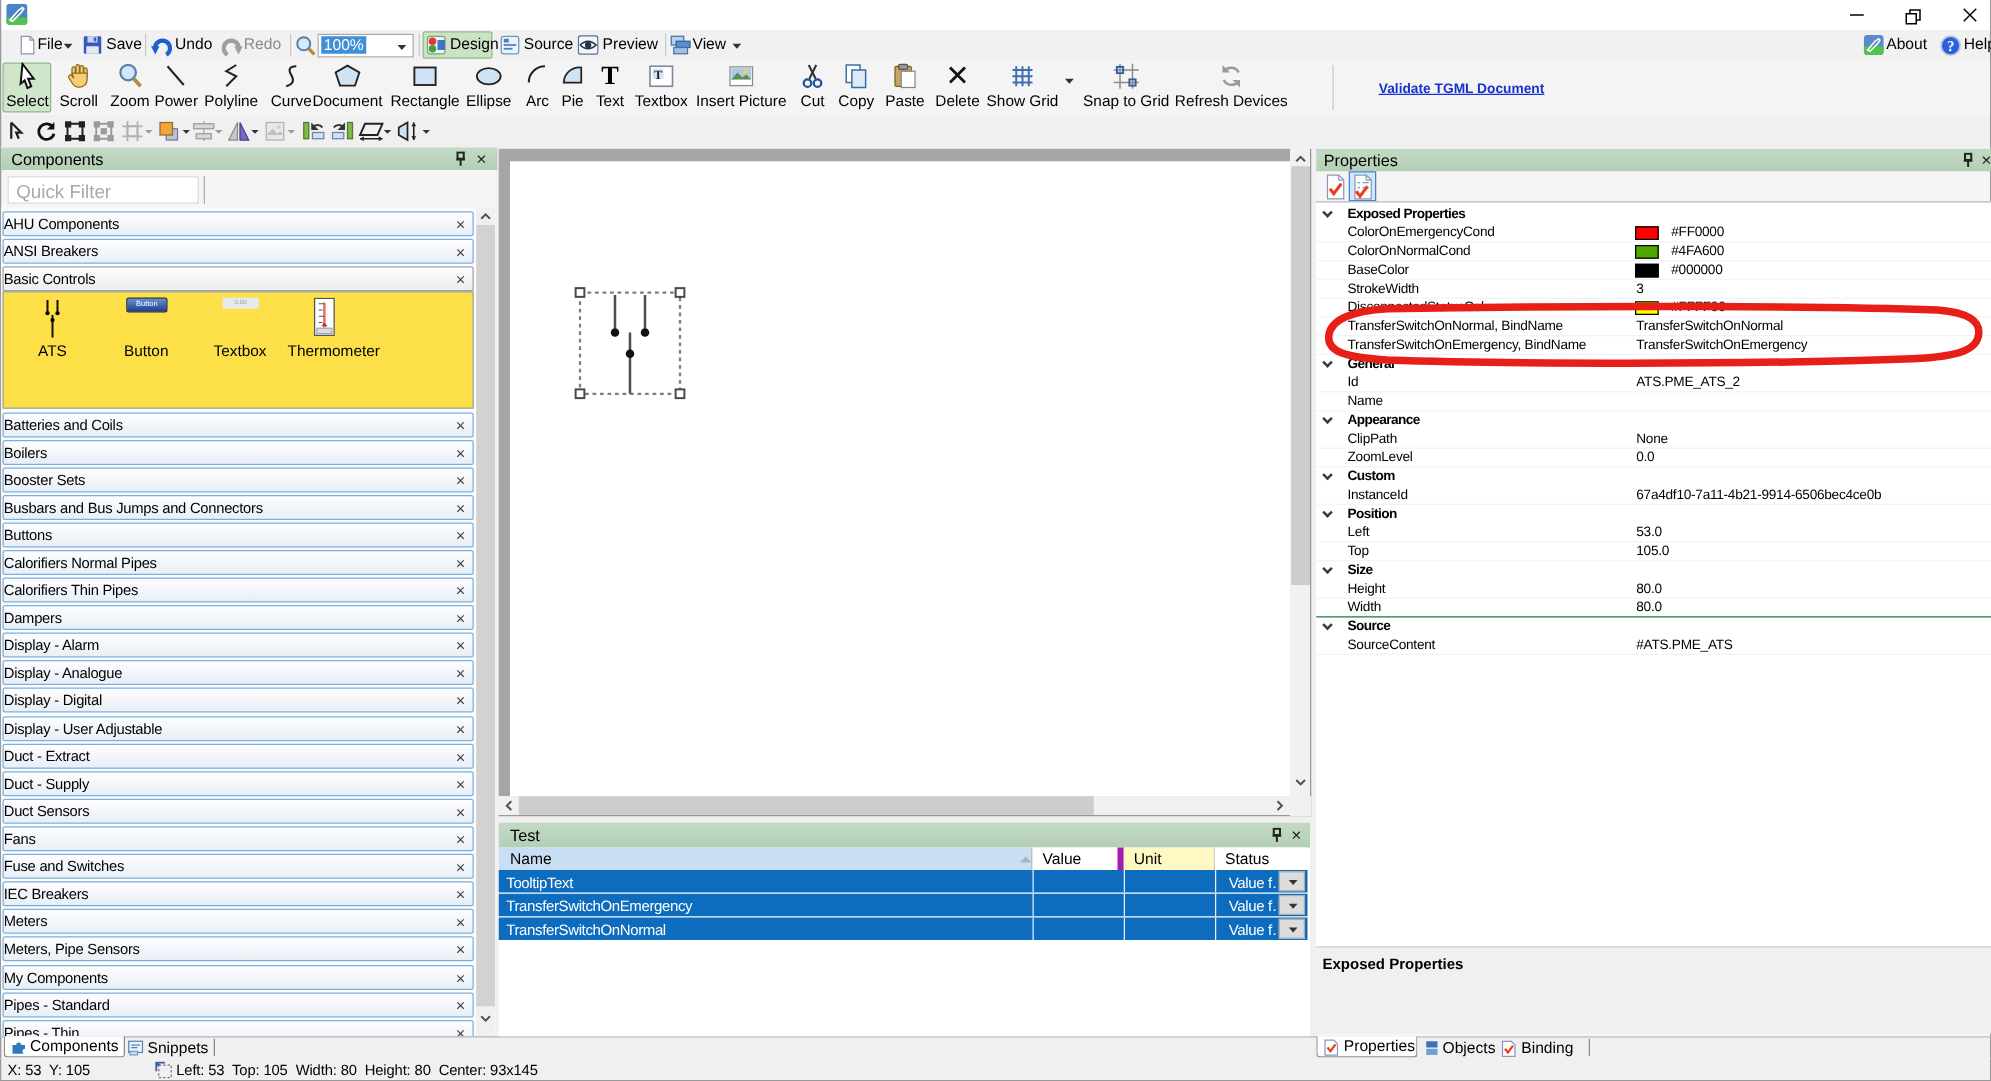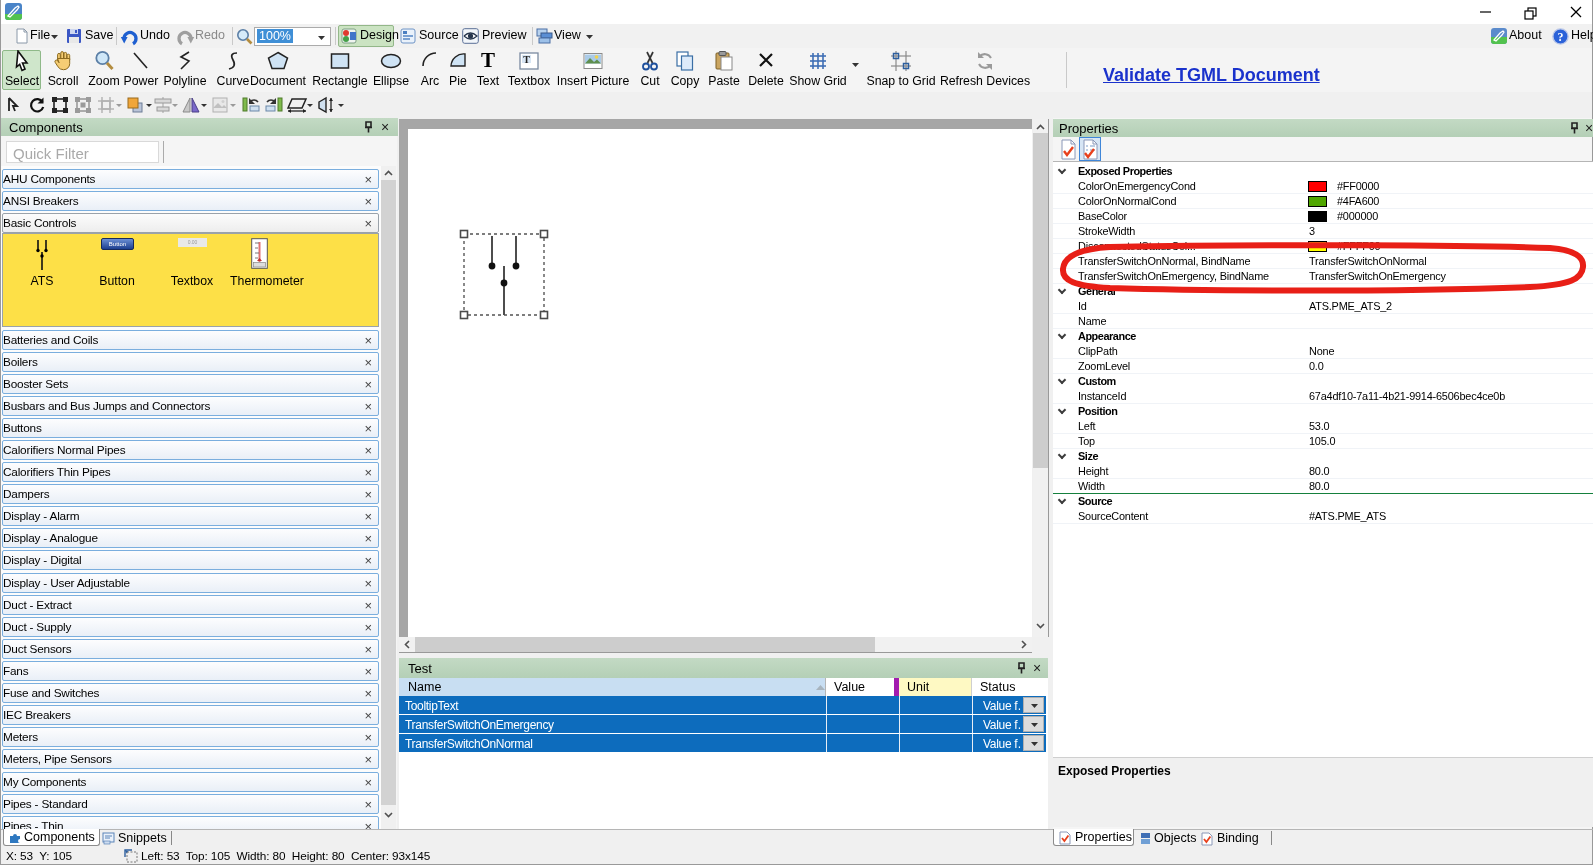--- a/index.html
+++ b/index.html
@@ -250,21 +250,21 @@
       <rect x="13.5" y="13.5" width="5" height="5" fill="none" stroke="#2e5f9e" stroke-width="1.5"></rect>
     </svg>
  <div class="tlabel" style="left:900px">Snap to Grid</div>
  <svg class="ticon" style="left:984px" width="22" height="22" viewBox="0 0 22 22">
       <path d="M17 8 A 7 7 0 0 0 5.5 6.5 M5 14 A 7 7 0 0 0 16.5 15.5" fill="none" stroke="#9a9a9a" stroke-width="2"></path>
       <path d="M4 2 L4 8 L10 8 Z" fill="#9a9a9a"></path>
       <path d="M18 20 L18 14 L12 14 Z" fill="#9a9a9a"></path>
     </svg>
  <div class="tlabel" style="left:984px">Refresh Devices</div>
  <div class="abs" style="left:1065px;top:4px;width:1px;height:36px;background:#c9c9c9"></div>
- <div class="abs" style="left:1102px;top:17px;font-size:18px;color:#1a32cc;text-decoration:underline;font-weight:bold">Validate TGML Document</div>
+ <div class="abs" style="left:1102px;top:17px;font-size:11px;color:#1a32cc;text-decoration:underline;font-weight:bold">Validate TGML Document</div>
 </div>
 
 <div class="toolbar3">
  <svg class="abs" style="left:5px;top:4px" width="18" height="18" viewBox="0 0 18 18">
       <path d="M3 2 v13 M3 2 l8 8 l-4 0 l2 5" fill="none" stroke="#222" stroke-width="1.8"></path>
     </svg>
  <svg class="abs" style="left:27px;top:4px" width="18" height="18" viewBox="0 0 18 18">
       <path d="M14.5 6 A 6.2 6.2 0 1 0 15.2 11" fill="none" stroke="#111" stroke-width="2.2"></path>
       <path d="M15.5 1.5 L15.5 7.5 L9.5 7.5 Z" fill="#111"></path>
     </svg>

